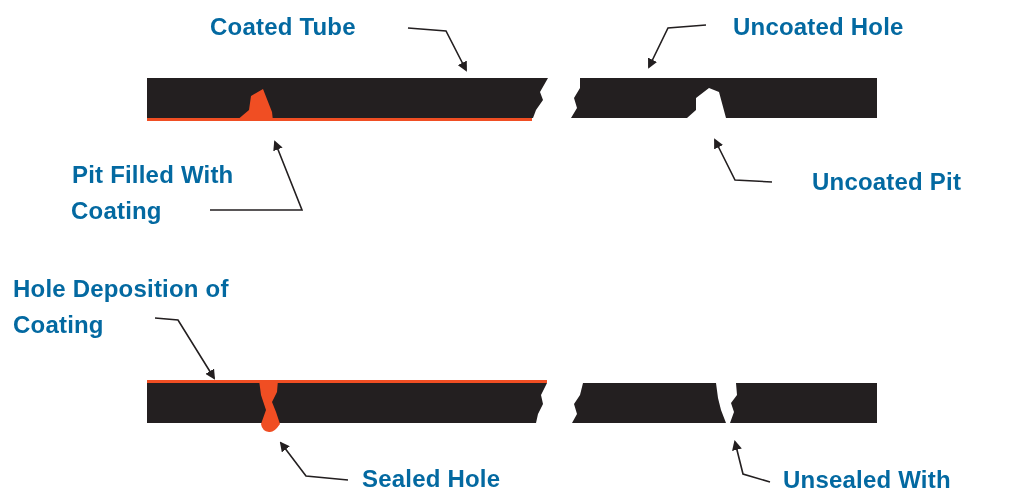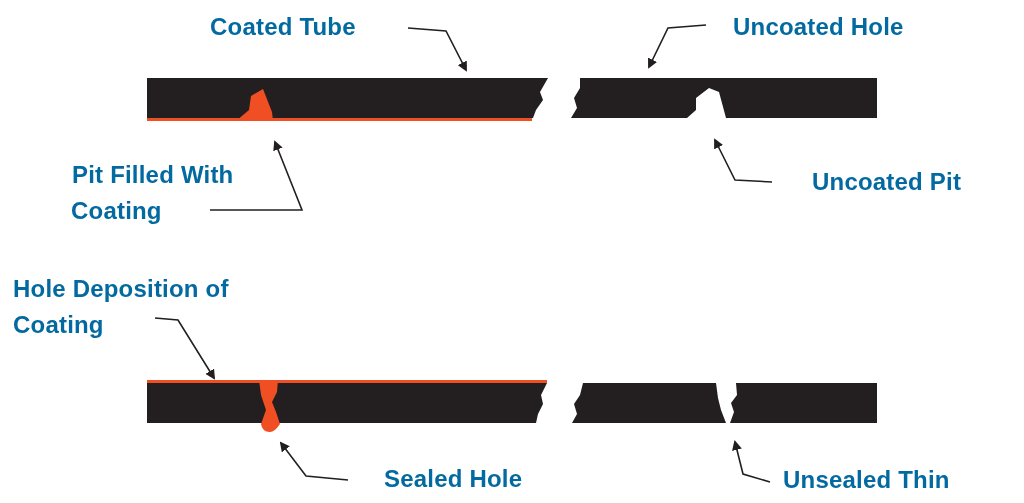--- a/index.html
+++ b/index.html
@@ -49,14 +49,14 @@
   </g>
 </svg>
 
 <div class="lbl" style="left:210px;top:9px;">Coated Tube</div>
 <div class="lbl" style="left:733px;top:9px;">Uncoated Hole</div>
 <div class="lbl" style="left:72px;top:157px;">Pit Filled With</div>
 <div class="lbl" style="left:71px;top:193px;">Coating</div>
 <div class="lbl" style="left:812px;top:164px;">Uncoated Pit</div>
 <div class="lbl" style="left:13px;top:271px;">Hole Deposition of</div>
 <div class="lbl" style="left:13px;top:307px;">Coating</div>
-<div class="lbl" style="left:384px;top:461px;">Sealed Hole</div>
-<div class="lbl" style="left:783px;top:462px;">Unsealed Thin</div>
+<div class="lbl" style="left:362px;top:461px;">Sealed Hole</div>
+<div class="lbl" style="left:783px;top:462px;">Unsealed With</div>
 
 </body></html>

